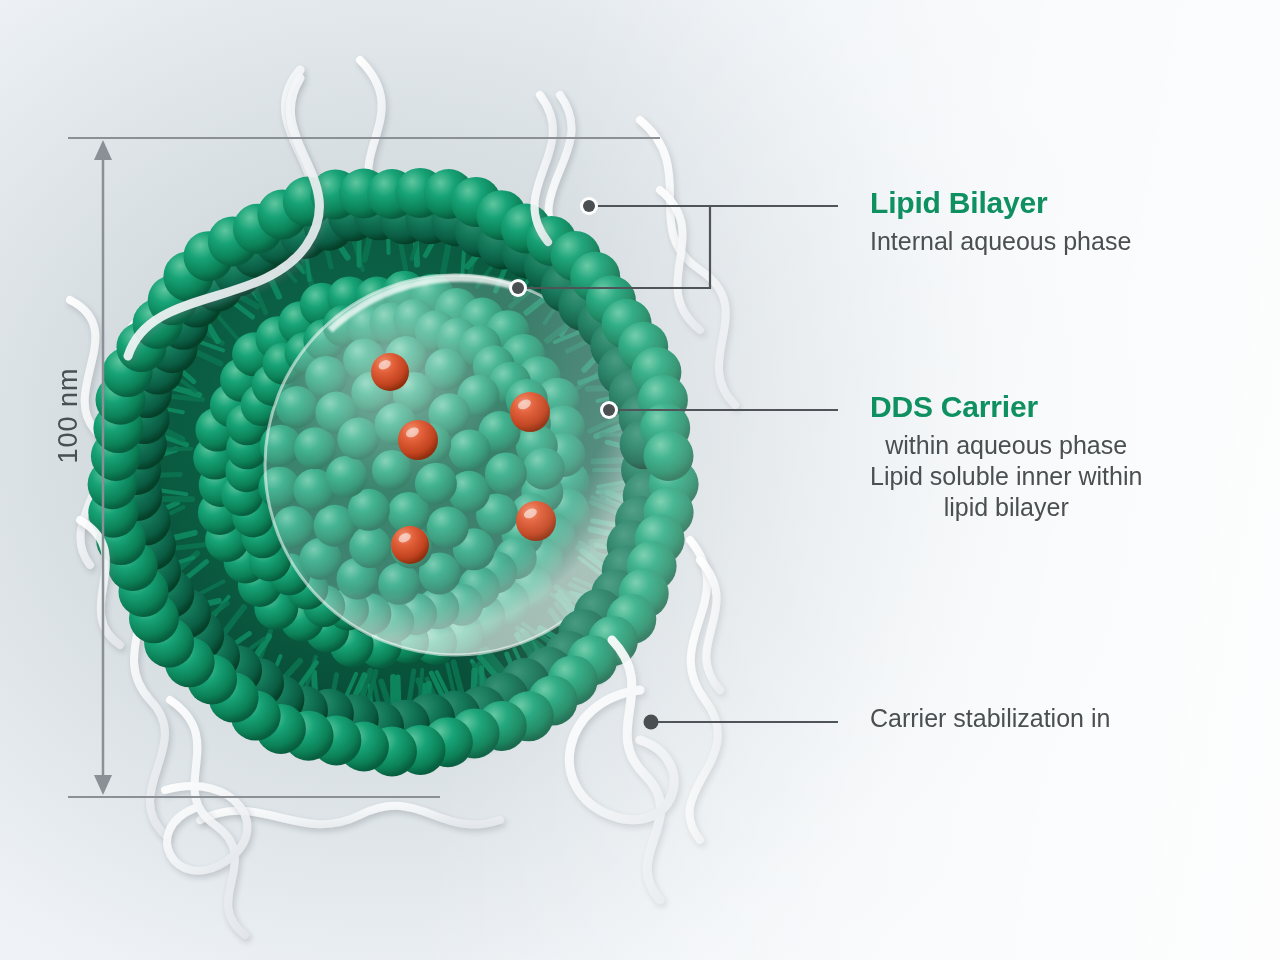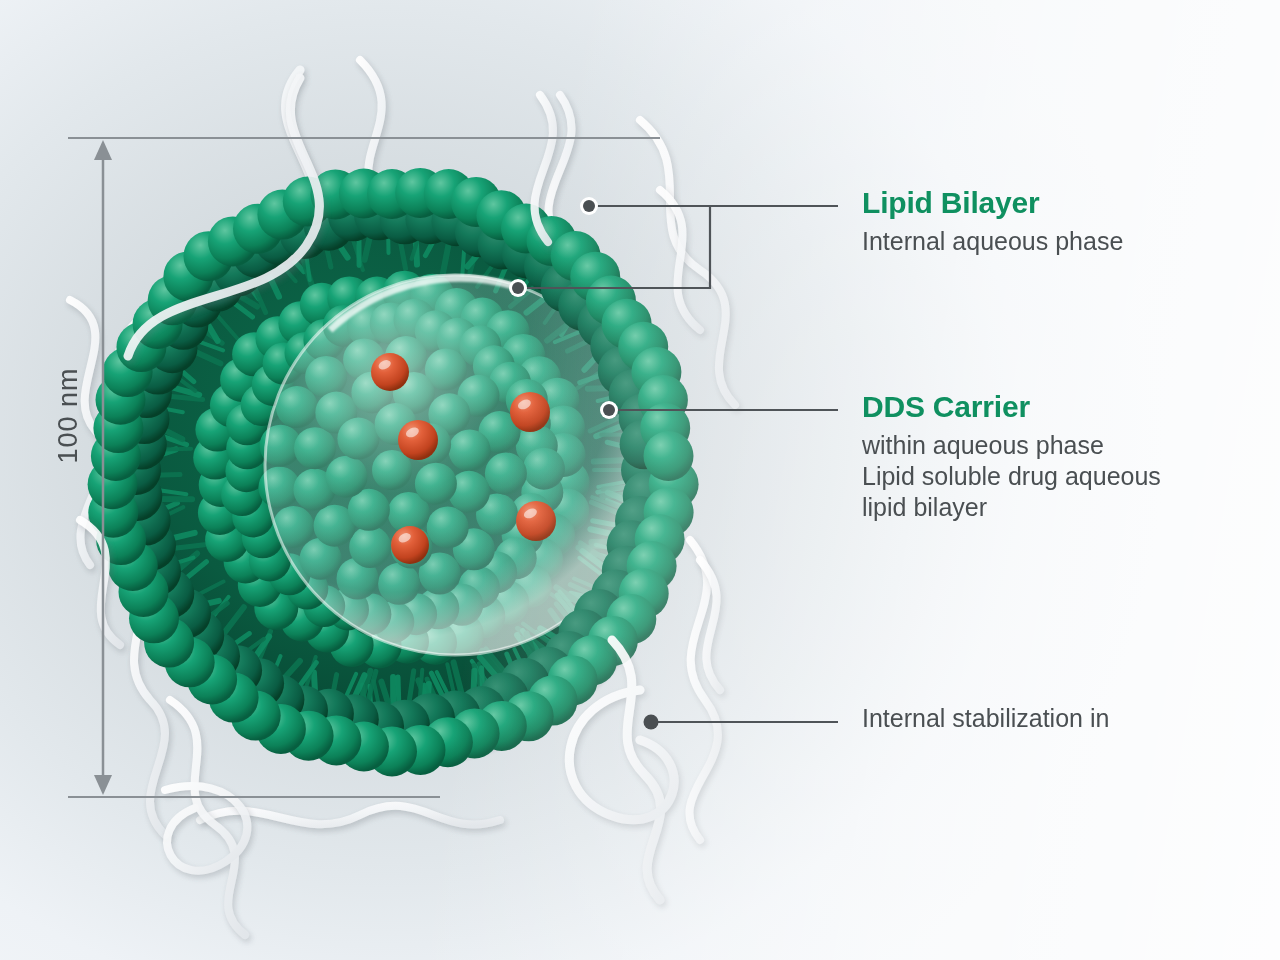--- a/index.html
+++ b/index.html
@@ -20,29 +20,29 @@
   .bg-sheen{
     position:absolute;inset:0;
     background:linear-gradient(100deg, rgba(255,255,255,0) 40%, rgba(255,255,255,.55) 72%, rgba(255,255,255,.85) 100%);
   }
 
   
   .layer{position:absolute;left:0;top:0;width:1280px;height:960px;}
 
   
   .callouts{position:absolute;left:862px;top:0;width:400px;height:960px;}
-  .callout{position:absolute;left:0;}
+  .callout{position:absolute;left:8px;}
   .c-title{
     font-size:30px;font-weight:bold;color:#0f9060;
     letter-spacing:-0.2px;line-height:1.12;margin:0 0 6px 0;white-space:nowrap;
   }
   .c-body{
     font-size:25px;color:#4a4f52;line-height:1.24;margin:0;font-weight:400;
   }
-  .c-body div{white-space:nowrap;}
+  .c-body div{white-space:nowrap;text-align:center;}
   #co-0{top:186px;}
   #co-1{top:390px;}
   #co-2{top:703px;}
 
   
   .dim-label{
     position:absolute;left:8px;top:400px;width:120px;
     font-size:27px;color:#4a4f52;letter-spacing:1px;
     transform:rotate(-90deg);transform-origin:50% 50%;
     text-align:center;white-space:nowrap;
@@ -607,25 +607,25 @@
       <p class="c-title">Lipid Bilayer</p>
       <div class="c-body">
         <div>Internal aqueous phase</div>
       </div>
     </div>
 
     <div class="callout" id="co-1">
       <p class="c-title">DDS Carrier</p>
       <div class="c-body">
         <div>within aqueous phase</div>
-        <div>Lipid soluble drug aqueous</div>
+        <div>Lipid soluble inner within</div>
         <div>lipid bilayer</div>
       </div>
     </div>
 
     <div class="callout" id="co-2">
       <div class="c-body">
-        <div>Internal stabilization in</div>
+        <div>Carrier stabilization in</div>
       </div>
     </div>
 
   </div>
 </div>
 
 </body></html>

